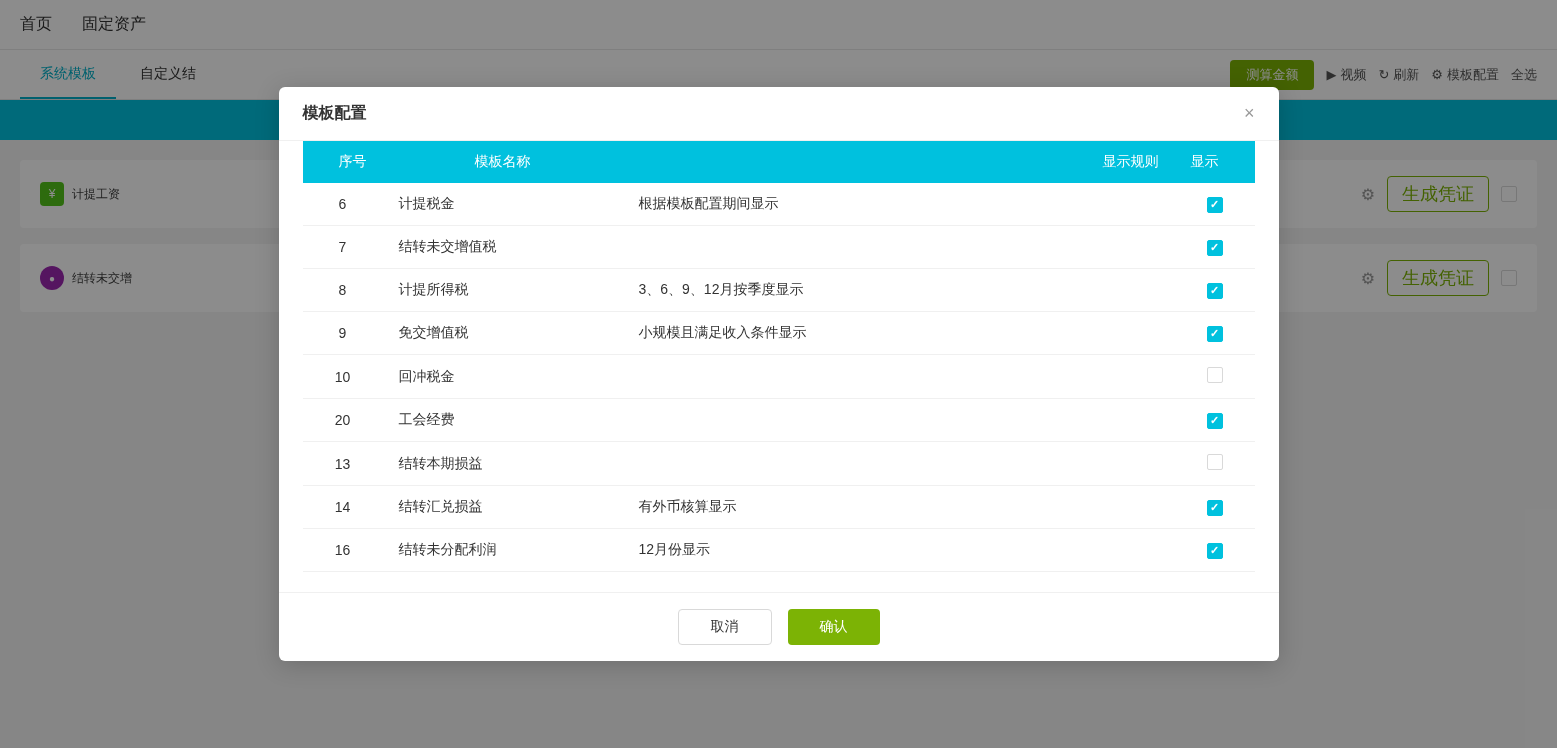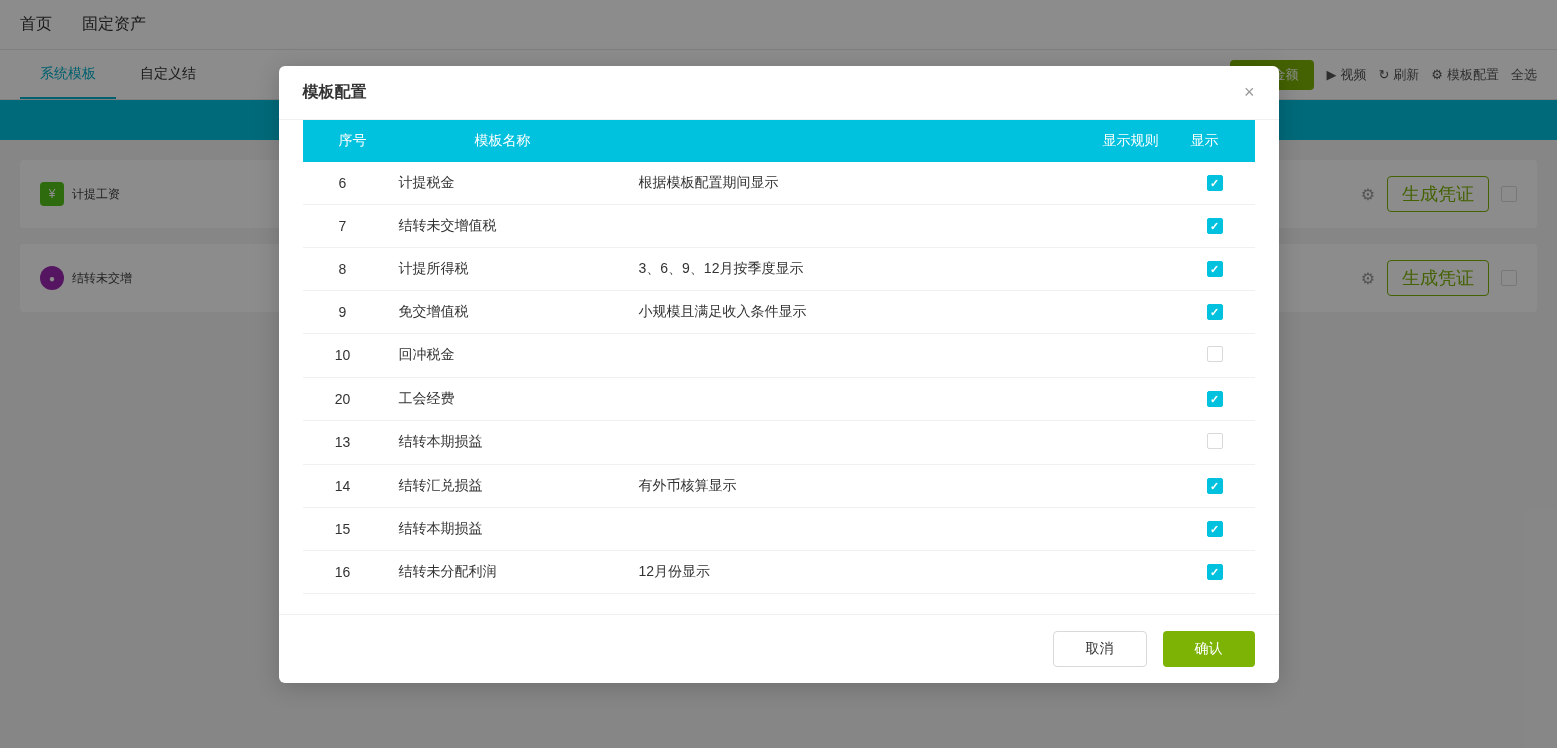--- a/index.html
+++ b/index.html
@@ -298,21 +298,21 @@
     }
     .modal-body::-webkit-scrollbar-thumb {
       background: #ccc;
       border-radius: 3px;
     }
 
     
     .modal-footer {
       padding: 16px 24px;
       display: flex;
-      justify-content: flex-end;
+      justify-content: center;
       gap: 16px;
       border-top: 1px solid #f0f0f0;
     }
     .btn-cancel {
       padding: 8px 32px;
       border: 1px solid #d9d9d9;
       background: #fff;
       border-radius: 4px;
       cursor: pointer;
       font-size: 14px;
@@ -481,26 +481,20 @@
               <td></td>
               <td style="text-align: center;"><span class="cb-unchecked"></span></td>
             </tr>
             <tr>
               <td>14</td>
               <td>结转汇兑损益</td>
               <td>有外币核算显示</td>
               <td style="text-align: center;"><span class="cb-checked"></span></td>
             </tr>
             <tr>
-              <td>15</td>
-              <td>结转本期损益</td>
-              <td></td>
-              <td style="text-align: center;"><span class="cb-checked"></span></td>
-            </tr>
-            <tr>
               <td>16</td>
               <td>结转未分配利润</td>
               <td>12月份显示</td>
               <td style="text-align: center;"><span class="cb-checked"></span></td>
             </tr>
           </tbody>
       </table>
     </div>
 
     <div class="modal-footer">

